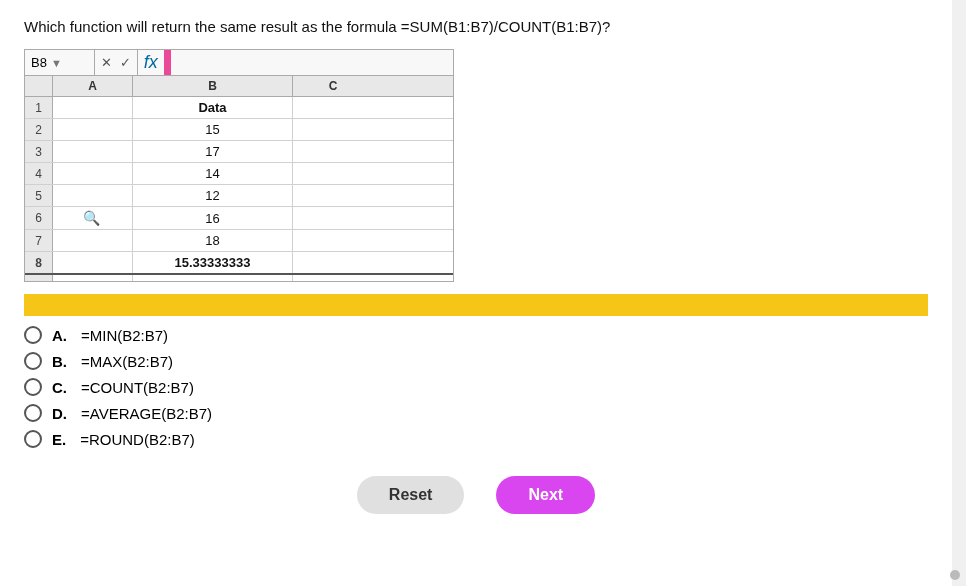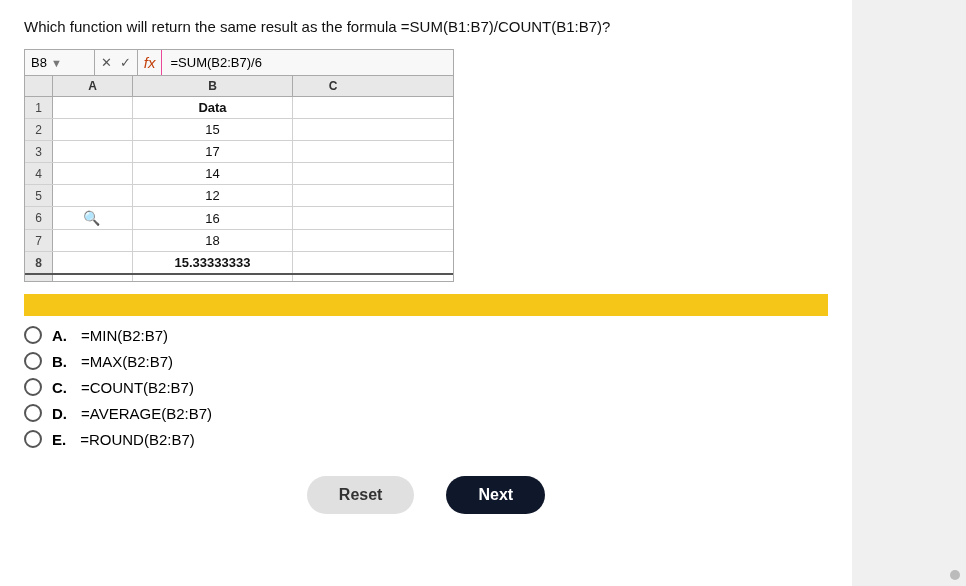--- a/index.html
+++ b/index.html
@@ -7,21 +7,21 @@
       font-family: Arial, sans-serif;
       background: #f0f0f0;
       width: 966px;
       height: 586px;
       overflow: hidden;
       position: relative;
     }
 
     .page {
       background: #fff;
-      width: 852px;
+      width: 952px;
       min-height: 586px;
       padding: 18px 24px 20px 24px;
     }
 
     .question {
       font-size: 15px;
       color: #111;
       margin-bottom: 14px;
       font-weight: normal;
     }
@@ -69,23 +69,23 @@
 
     .formula-icons span {
       font-size: 13px;
       cursor: pointer;
       color: #555;
       padding: 0 2px;
     }
 
     .formula-fx {
       padding: 0 6px;
-      font-size: 15px;
-      color: #c2410c;
-      border-right: 1px solid #ec4899;
+      font-size: 18px;
+      color: #0369a1;
+      border-right: 7px solid #ec4899;
       height: 100%;
       display: flex;
       align-items: center;
       font-style: italic;
     }
 
     .formula-content {
       padding: 0 8px;
       font-size: 13px;
       flex: 1;
@@ -231,21 +231,21 @@
       font-weight: bold;
       cursor: pointer;
     }
 
     .btn-reset {
       background: #e0e0e0;
       color: #333;
     }
 
     .btn-next {
-      background: #0f172a;
+      background: #d946ef;
       color: #fff;
     }
 
     .corner-dot {
       position: absolute;
       bottom: 6px;
       right: 6px;
       width: 10px;
       height: 10px;
       border-radius: 50%;
@@ -263,21 +263,20 @@
     <div class="formula-bar">
       <div class="cell-ref">
         <span class="cell-ref-name">B8</span>
         <span style="margin-left:4px; font-size:11px; color:#777;">▼</span>
       </div>
       <div class="formula-icons">
         <span>✕</span>
         <span>✓</span>
       </div>
       <div class="formula-fx">fx</div>
-      <div class="formula-content">=SUM(B2:B7)/6</div>
     </div>
 
     <div class="grid">
 
       <div class="grid-header-row">
         <div class="row-num"></div>
         <div class="col-header col-a">A</div>
         <div class="col-header col-b">B</div>
         <div class="col-header col-c" style="border-right:none;">C</div>
       </div>

